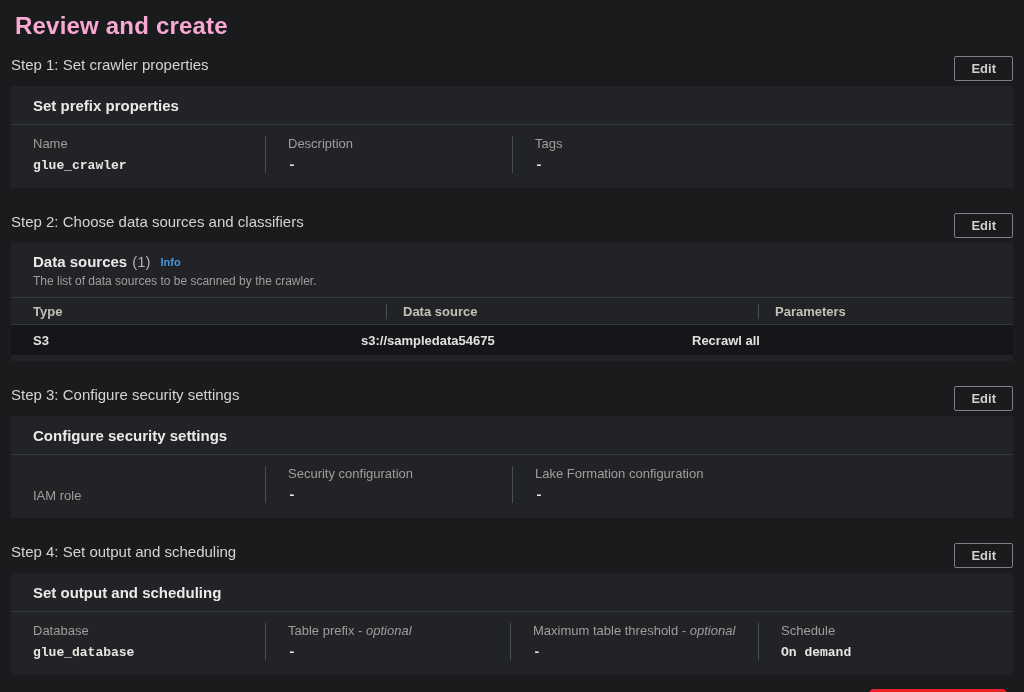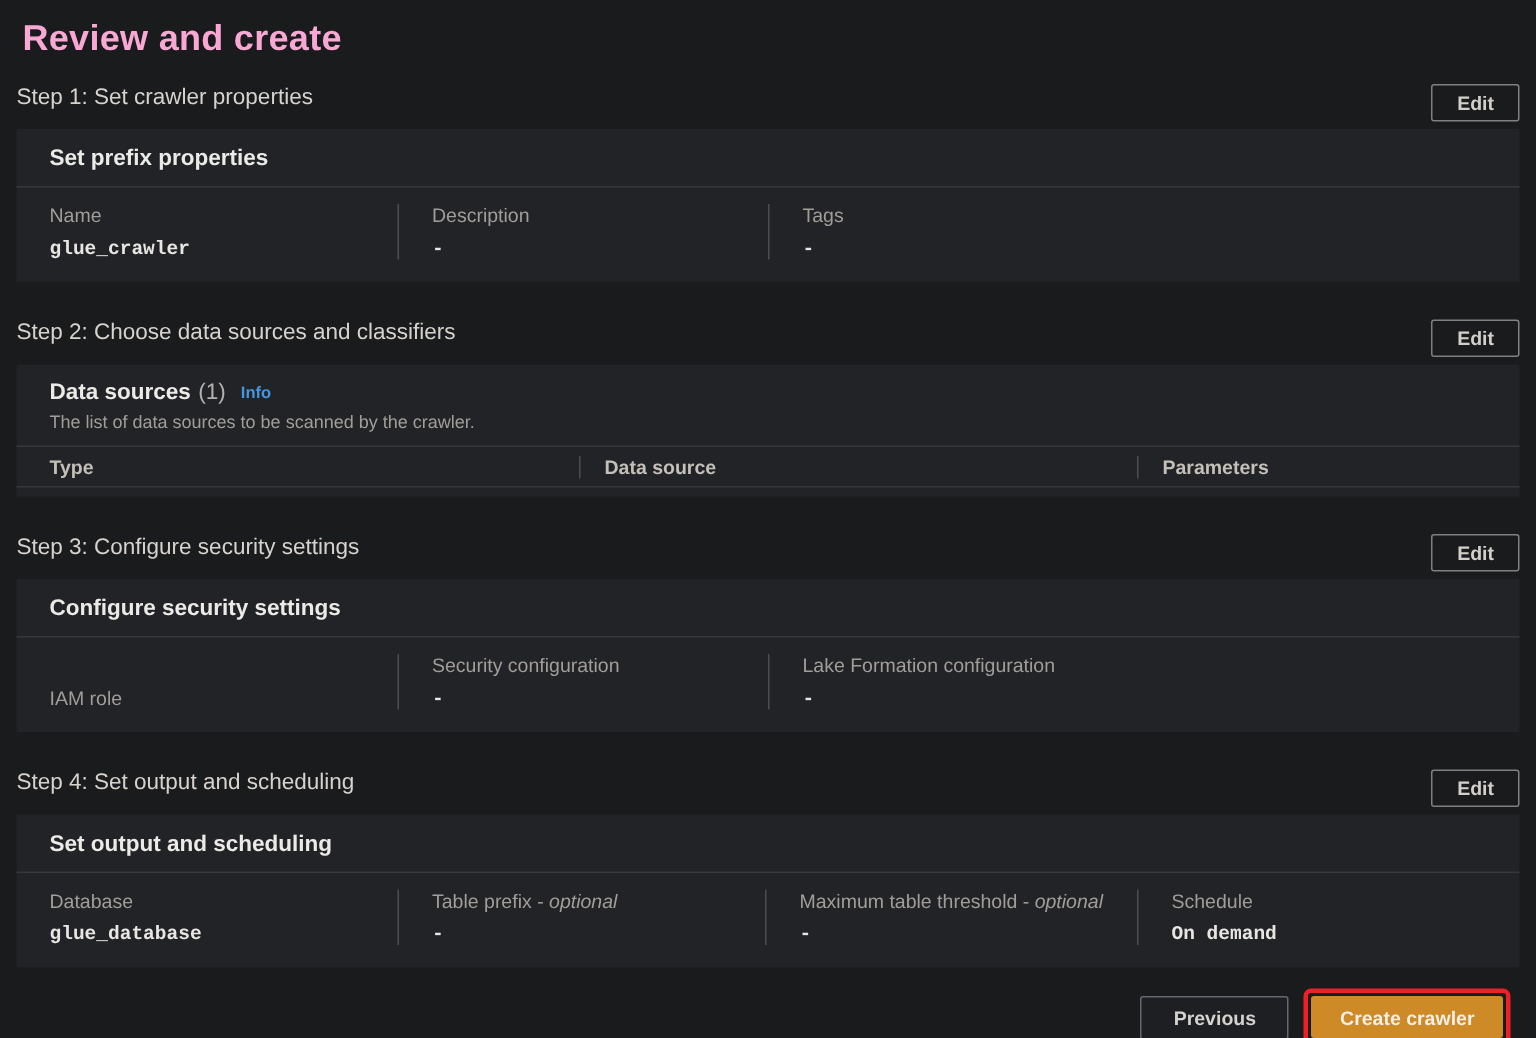--- a/index.html
+++ b/index.html
@@ -131,20 +131,25 @@
           <span class="ds-count">(1)</span>
           <span class="ds-info">Info</span>
         </div>
         <div class="ds-desc">The list of data sources to be scanned by the crawler.</div>
       </div>
       <div class="tbl-header">
         <div class="th tc1">Type</div>
         <div class="th tc2">Data source</div>
         <div class="th tc3">Parameters</div>
       </div>
+      <div class="tbl-row">
+        <div class="td tc1">S3</div>
+        <div class="td tc2">s3://sampledata54675</div>
+        <div class="td tc3">Recrawl all</div>
+      </div>
       <div class="tbl-pad"></div>
     </div>
   </div>
 
   <div class="section">
     <div class="step-head">
       <div class="step-label">Step 3: Configure security settings</div>
       <button class="btn-edit">Edit</button>
     </div>
     <div class="card">

